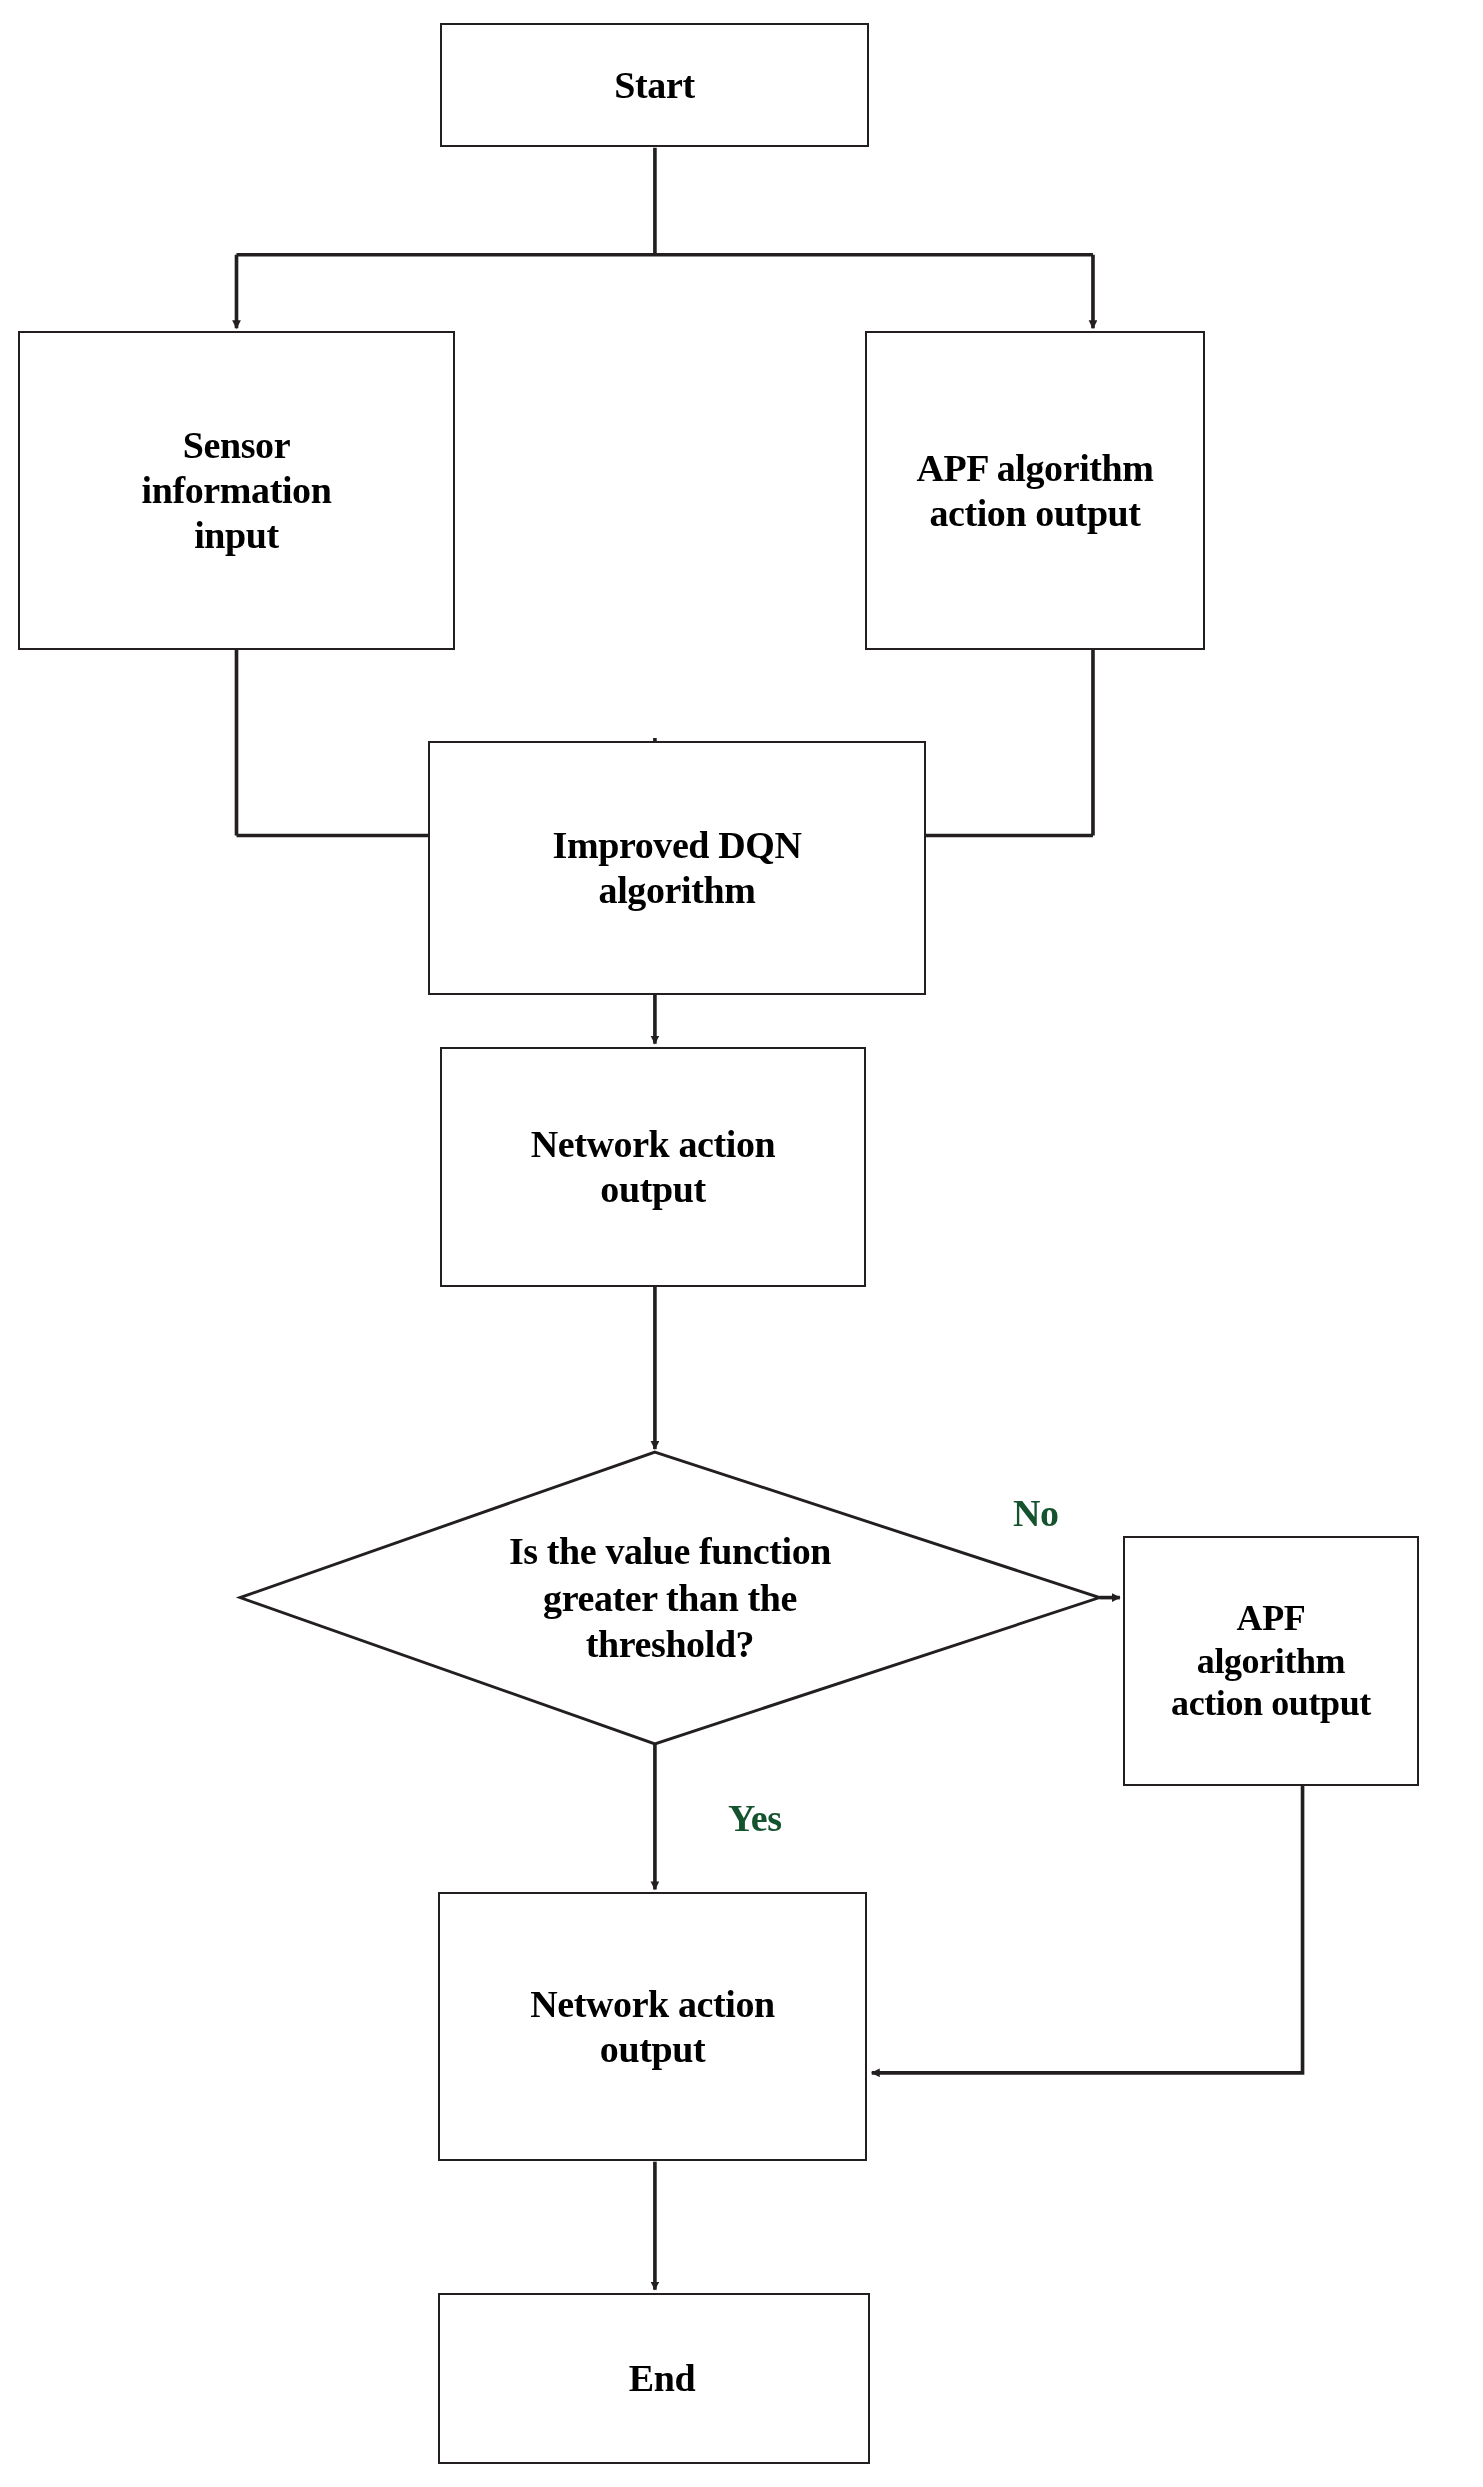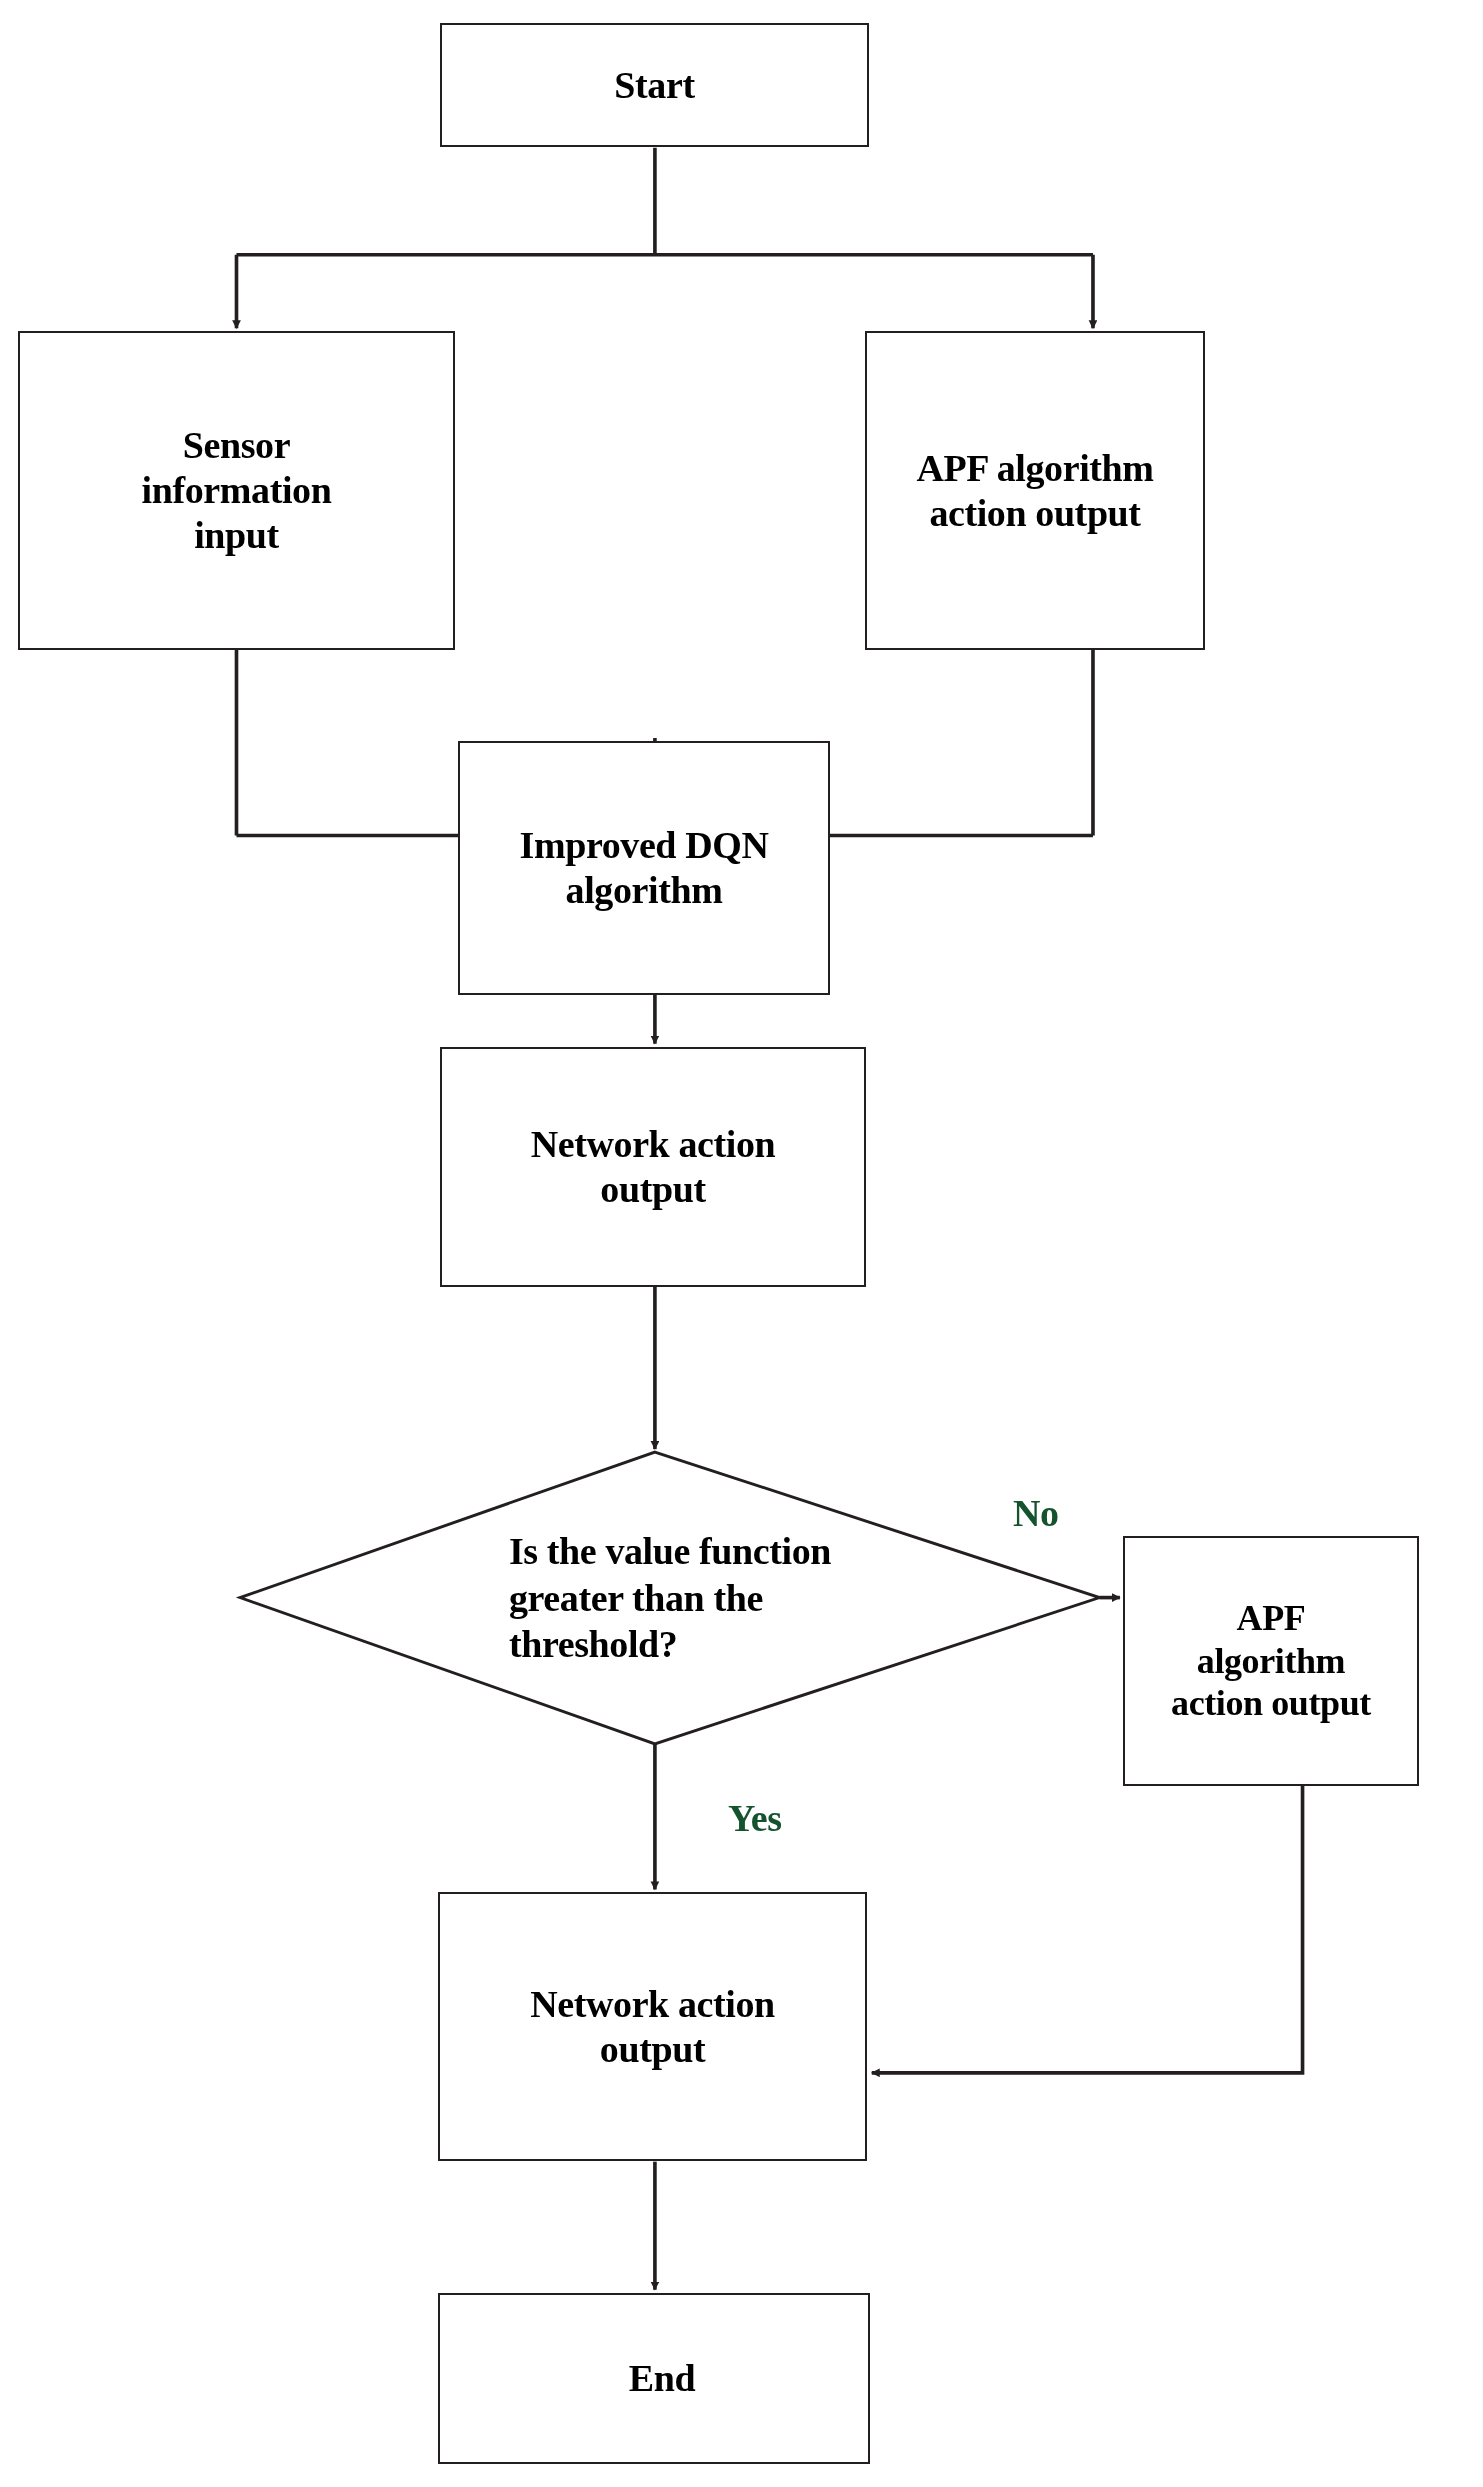--- a/index.html
+++ b/index.html
@@ -49,20 +49,21 @@
   }
   .diamond-wrap {
     position: absolute;
     display: flex;
     align-items: center;
     justify-content: center;
   }
   .diamond-label {
     position: relative;
     z-index: 2;
+    text-align: center;
     font-weight: bold;
     color: #000000;
     white-space: pre-line;
     line-height: 1.22;
     letter-spacing: -0.4px;
   }
   .edge-label {
     position: absolute;
     color: #14532d;
     font-weight: bold;
@@ -123,21 +124,21 @@
 
   <div class="node box" style="left:440px; top:23px; width:429px; height:124px; font-size:38px;">
     <span class="node-label">Start</span>
   </div>
 
   <div class="node box" style="left:865px; top:331px; width:340px; height:319px; font-size:38px;">
     <span class="node-label">APF algorithm
 action output</span>
   </div>
 
-  <div class="node box" style="left:458px; top:741px; width:372px; height:254px; font-size:38px;">
+  <div class="node box" style="left:428px; top:741px; width:498px; height:254px; font-size:38px;">
     <span class="node-label">Improved DQN
 algorithm</span>
   </div>
 
   <div class="node box" style="left:440px; top:1047px; width:426px; height:240px; font-size:38px;">
     <span class="node-label">Network action
 output</span>
   </div>
 
   <div class="diamond-wrap" style="left:240px; top:1452px; width:860px; height:292px;">

